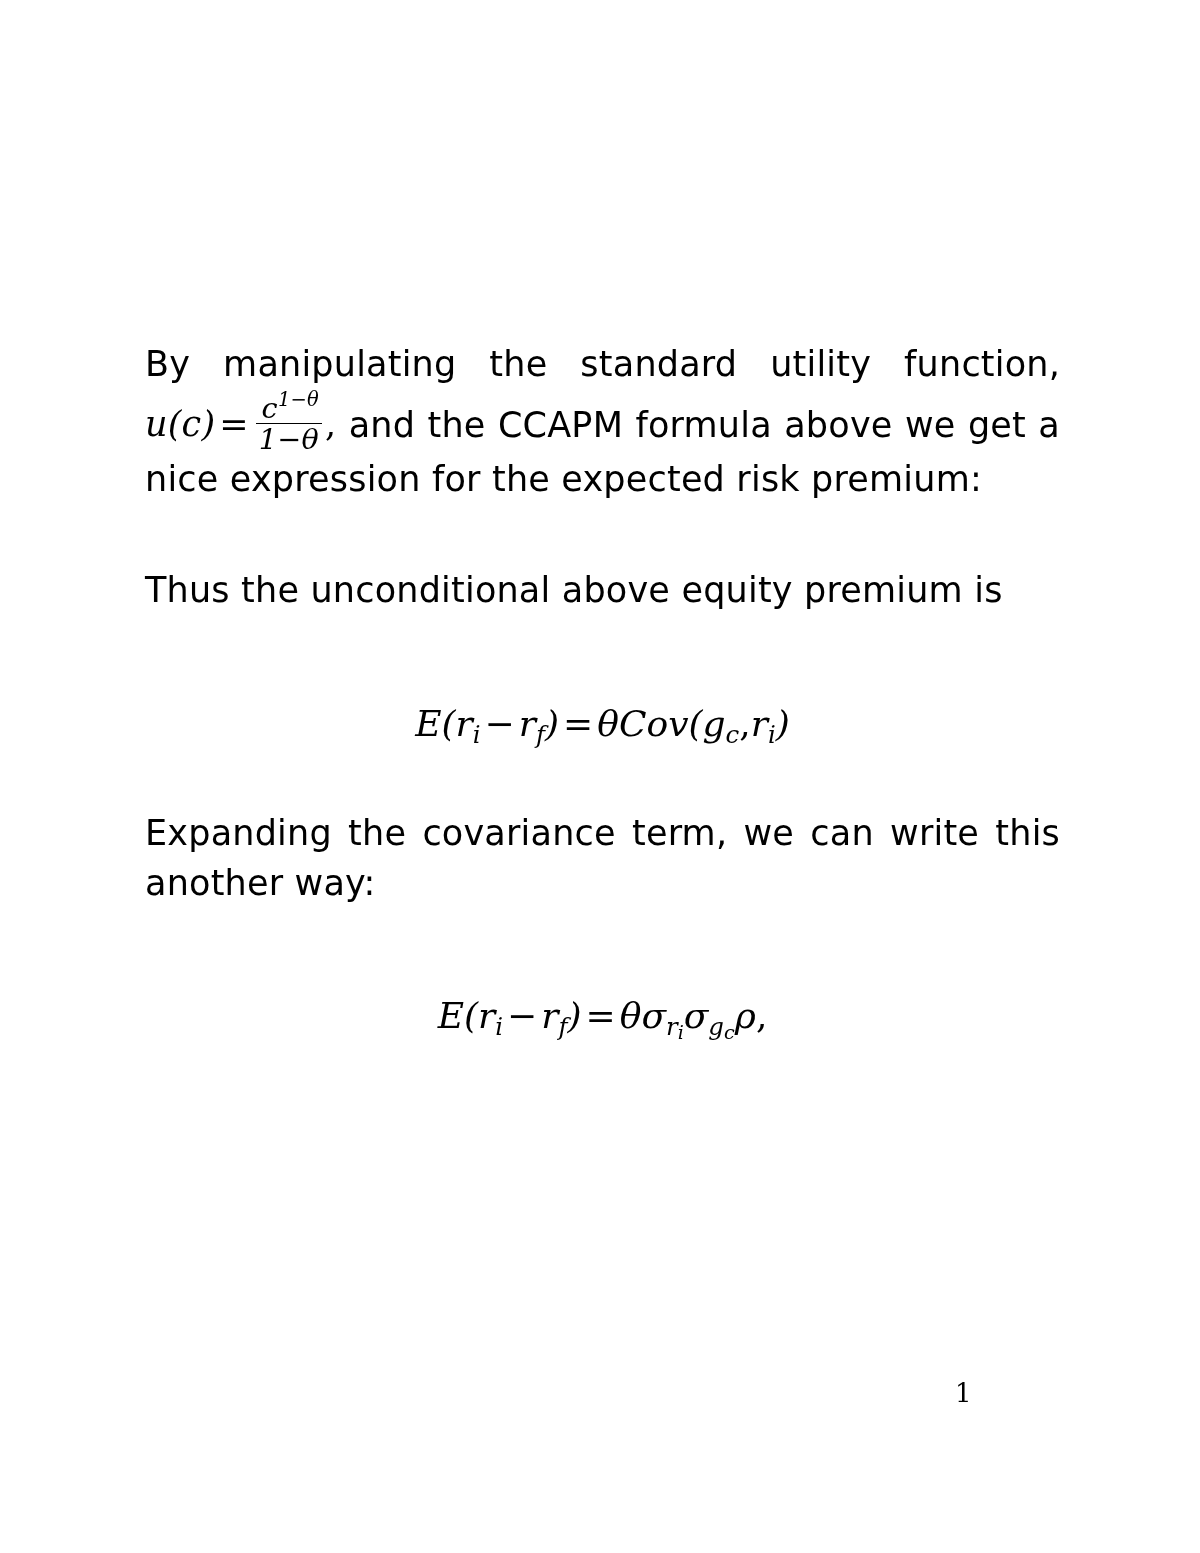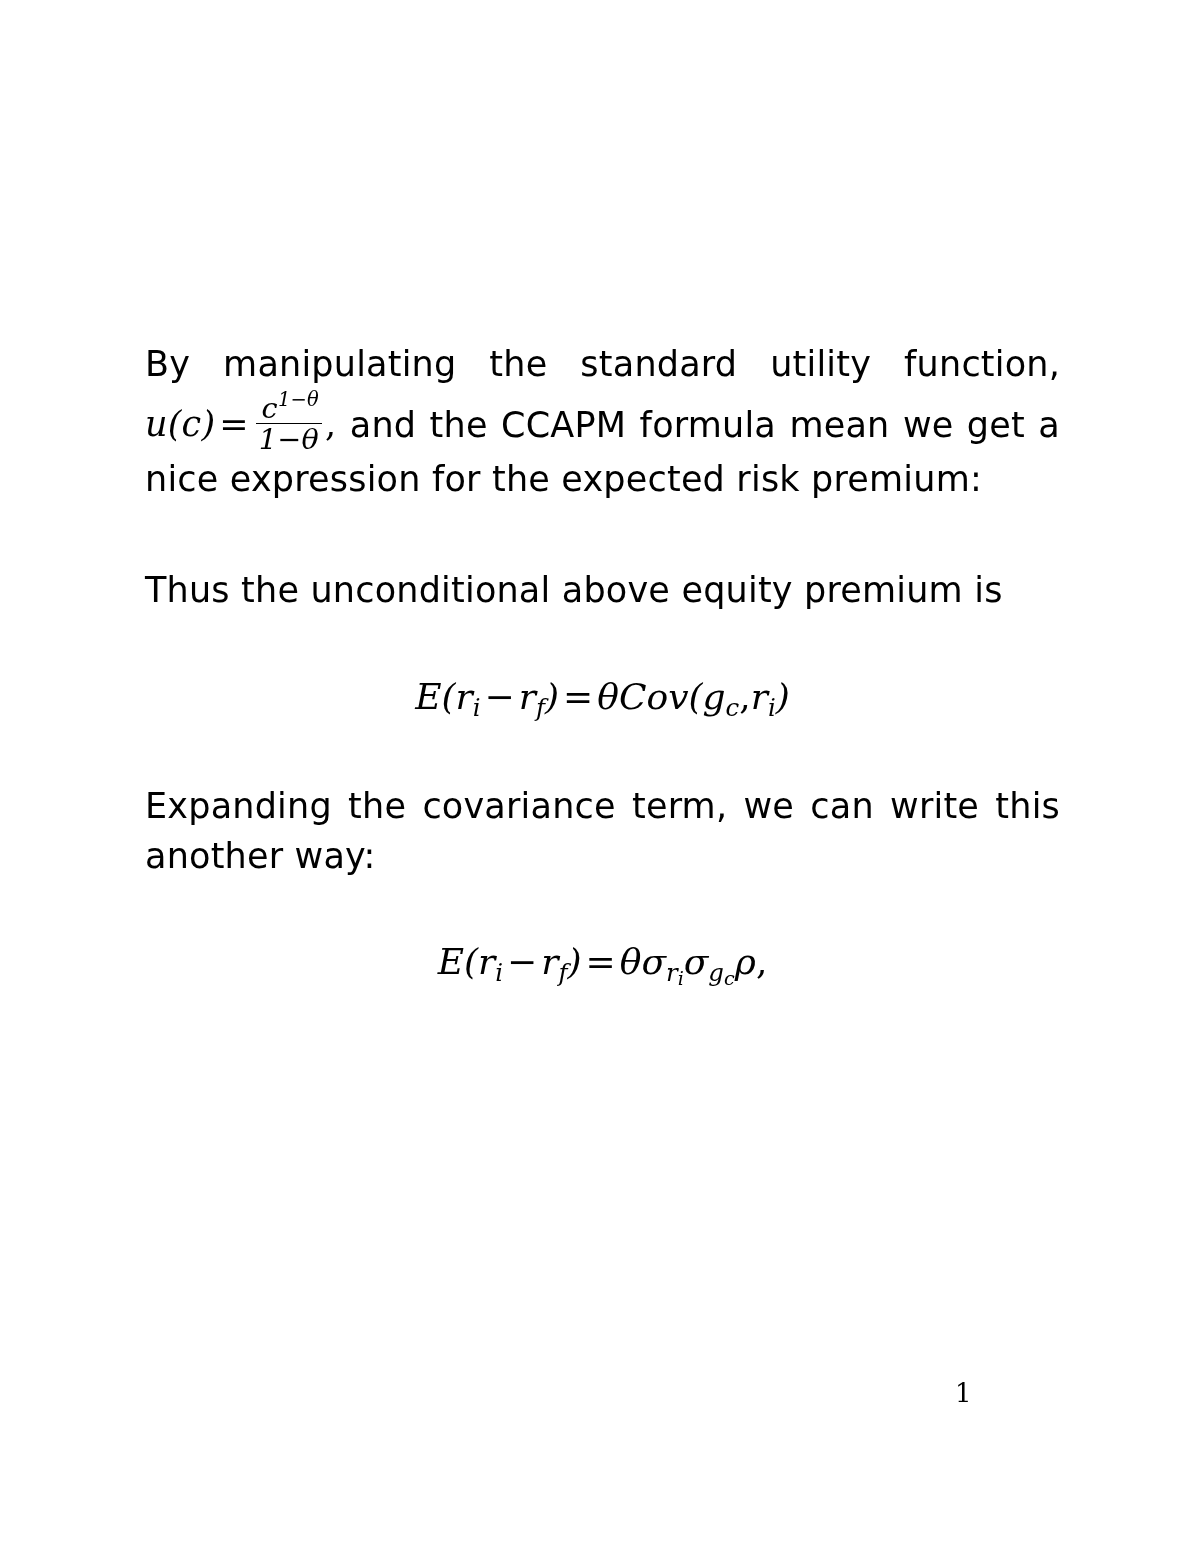--- a/index.html
+++ b/index.html
@@ -49,20 +49,21 @@
   .mathup {
     font-family: "DejaVu Serif", serif;
     font-style: normal;
   }
   .eqline {
     text-align: center;
     font-family: "DejaVu Serif", serif;
     font-style: italic;
     font-size: 36px;
     white-space: nowrap;
+    margin-top: 27px;
   }
   .eq-wrap {
     width: 915px;
   }
   sub {
     font-size: 0.68em;
     vertical-align: -0.28em;
     font-style: italic;
   }
   sup {
@@ -110,21 +111,21 @@
 
 <div class="page">
 
   <div class="content">
 
     <div class="para">
       <span>By manipulating the standard utility function,</span>
       <span class="math">
         <span>u(c)</span><span class="op">=</span><span class="frac"><span class="num"><span>c</span><sup>1−θ</sup></span><span class="den">1−θ</span></span><span class="mathup">,</span>
       </span>
-      <span>and the CCAPM formula mean we get a nice expression for the expected risk premium:</span>
+      <span>and the CCAPM formula above we get a nice expression for the expected risk premium:</span>
     </div>
 
     <div class="gap-med"></div>
 
     <div class="para">
       <span>Thus the</span>
       <span class="italic">unconditional</span>
       <span>above equity premium is</span>
     </div>
 

